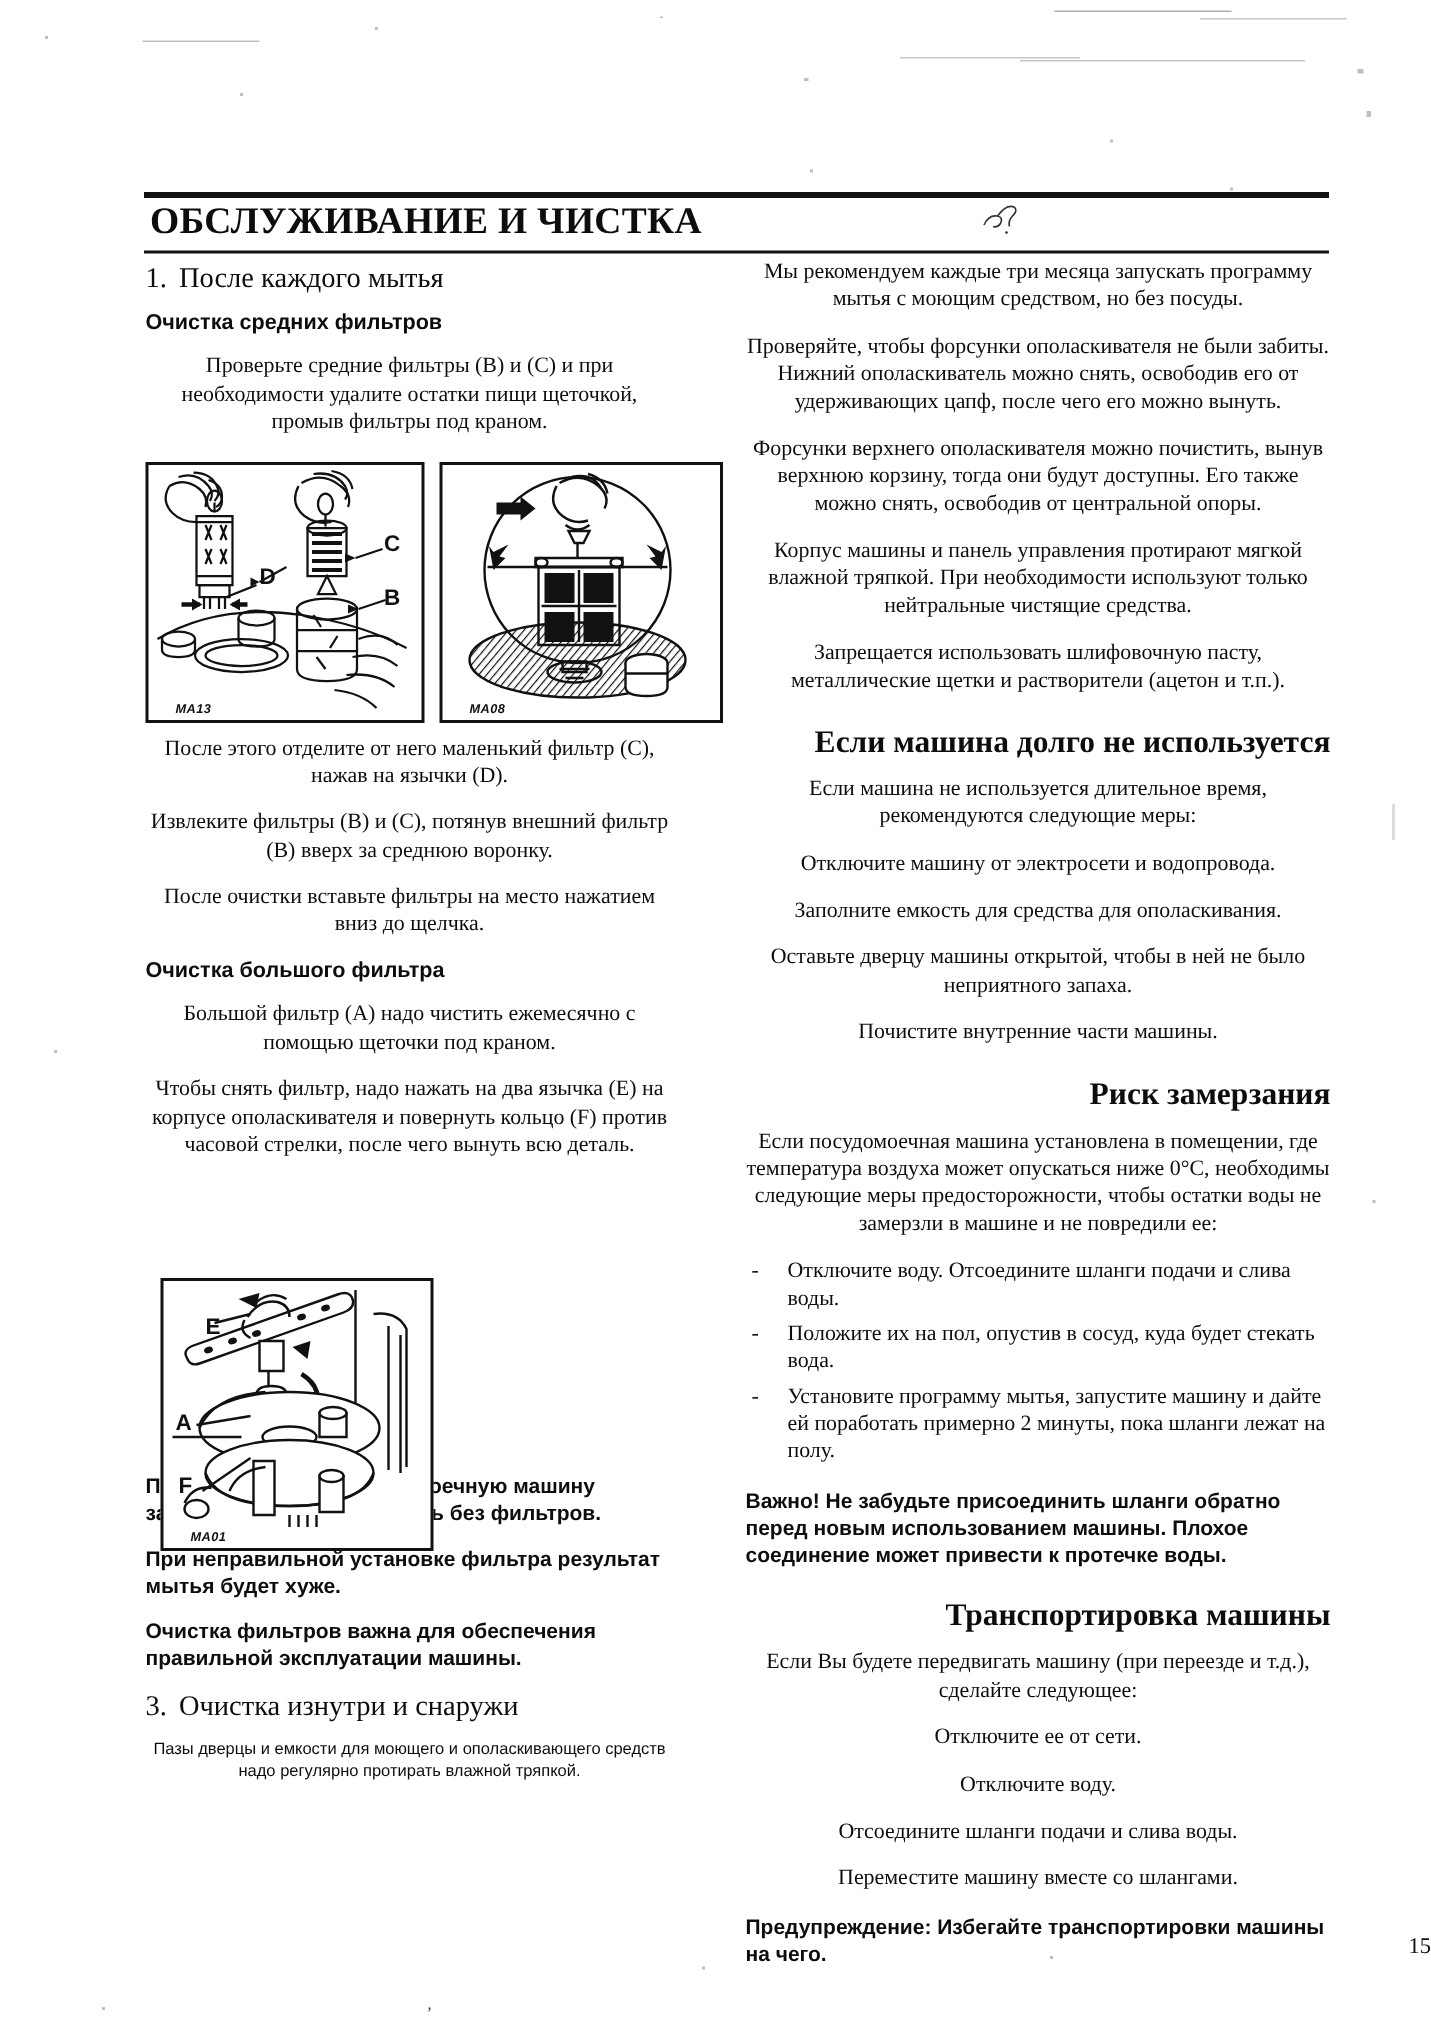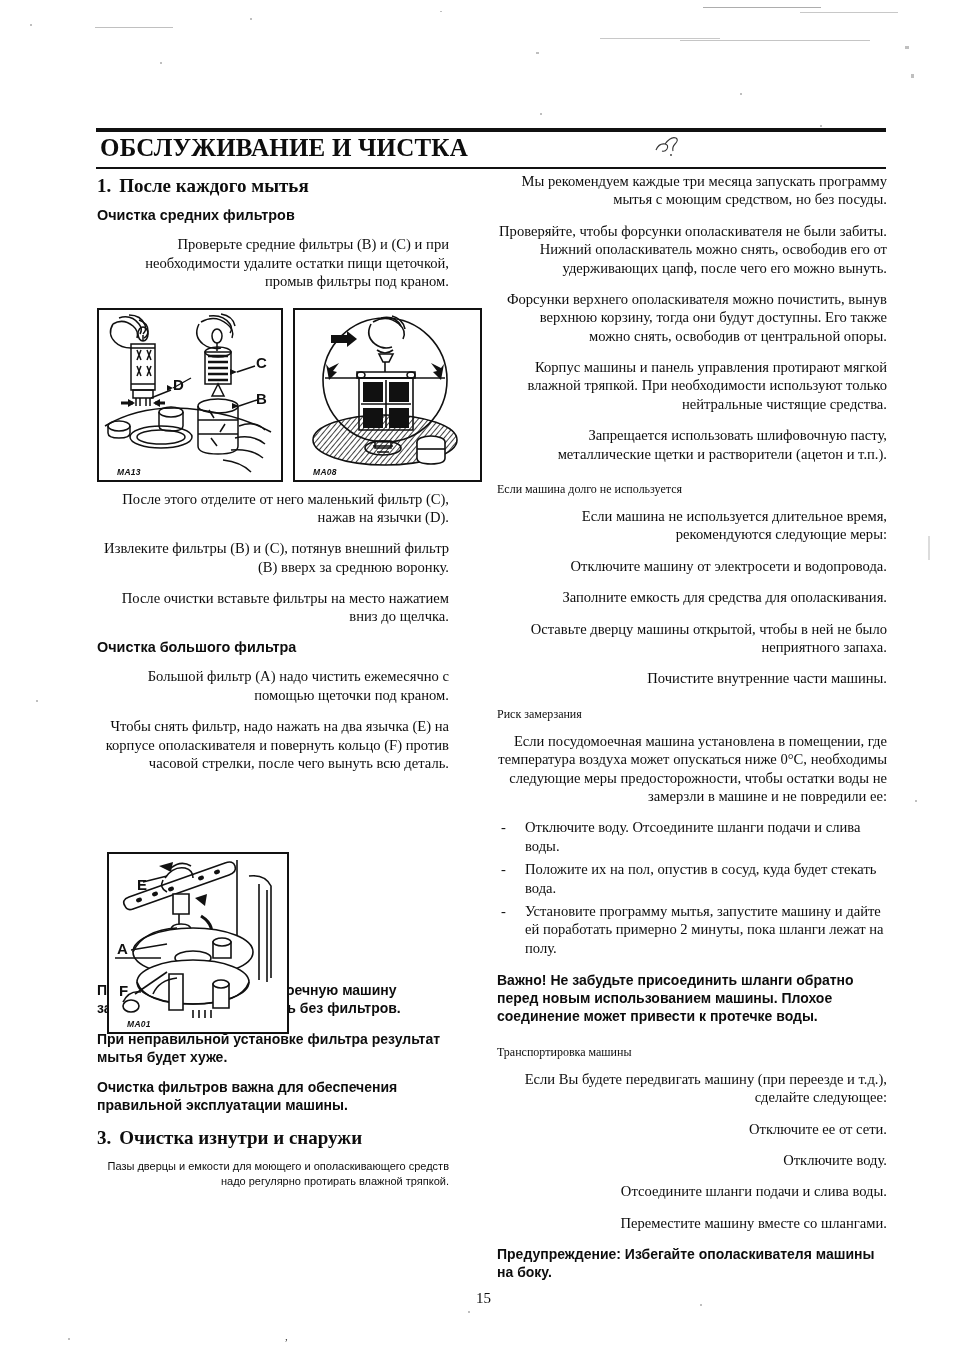--- a/index.html
+++ b/index.html
@@ -76,51 +76,52 @@
     top: 172px;
   }
   .col-left  { left: 97px;  width: 352px; }
   .col-right { left: 497px; width: 390px; }
 
   p, .para {
     margin: 0 0 13px 0;
     font-family: "Liberation Serif", serif;
     font-size: 14.6px;
     line-height: 1.26;
-    text-align: right;
+    text-align: center;
   }
   .sans {
     font-family: "Liberation Sans", sans-serif;
     font-size: 11px;
     line-height: 1.34;
   }
 
   h2.num-head {
     font-family: "Liberation Serif", serif;
     font-size: 19px;
-    font-weight: bold;
+    font-weight: normal;
     margin: 4px 0 10px 0;
     line-height: 1.1;
   }
   h2.num-head .n { margin-right: 8px; }
 
   h3.sub-head {
     font-family: "Liberation Sans", sans-serif;
     font-size: 14.4px;
     font-weight: bold;
     margin: 0 0 12px 0;
     line-height: 1.15;
   }
 
   h2.r-head {
     font-family: "Liberation Serif", serif;
-    font-size: 12px;
-    font-weight: normal;
+    font-size: 21px;
+    font-weight: bold;
     margin: 20px 0 11px 0;
     line-height: 1.1;
+    text-align: right;
   }
 
   .bold-para {
     font-family: "Liberation Sans", sans-serif;
     font-size: 14px;
     font-weight: bold;
     line-height: 1.3;
     margin: 0 0 12px 0;
   }
 
@@ -170,21 +171,21 @@
 
   #fig-ma13 { left: 97px;  top: 308px; width: 182px; height: 170px; }
   #fig-ma08 { left: 293px; top: 308px; width: 185px; height: 170px; }
   #fig-ma01 { left: 107px; top: 852px; width: 178px; height: 178px; }
 
   
   .pageno {
     position: absolute;
     left: 0; right: 0;
     top: 1290px;
-    text-align: center;
+    text-align: right;
     font-family: "Liberation Serif", serif;
     font-size: 15px;
     padding-left: 13px;
   }
   .foot-dot {
     position: absolute;
     left: 285px;
     top: 1330px;
     font-size: 11px;
     color: #333;
@@ -299,21 +300,21 @@
     </div>
 
     <div class="bold-para">Важно! Не забудьте присоединить шланги обратно перед новым использованием машины. Плохое соединение может привести к протечке воды.</div>
 
     <h2 class="r-head">Транспортировка машины</h2>
     <p>Если Вы будете передвигать машину (при переезде и т.д.), сделайте следующее:</p>
     <p>Отключите ее от сети.</p>
     <p>Отключите воду.</p>
     <p>Отсоедините шланги подачи и слива воды.</p>
     <p>Переместите машину вместе со шлангами.</p>
-    <div class="bold-para">Предупреждение: Избегайте ополаскивателя машины на боку.</div>
+    <div class="bold-para">Предупреждение: Избегайте транспортировки машины на чего.</div>
   </div>
 
   <div class="fig" id="fig-ma13">
     <svg width="178" height="166" viewBox="0 0 178 166">
       <g fill="none" stroke="#111" stroke-width="1.5">
 
         <path d="M6 116 q40 -24 96 -16 q40 6 70 22"></path>
         <ellipse cx="62" cy="127" rx="31" ry="11"></ellipse>
         <ellipse cx="62" cy="127" rx="24" ry="7"></ellipse>
         <ellipse cx="20" cy="116" rx="11" ry="5"></ellipse>

